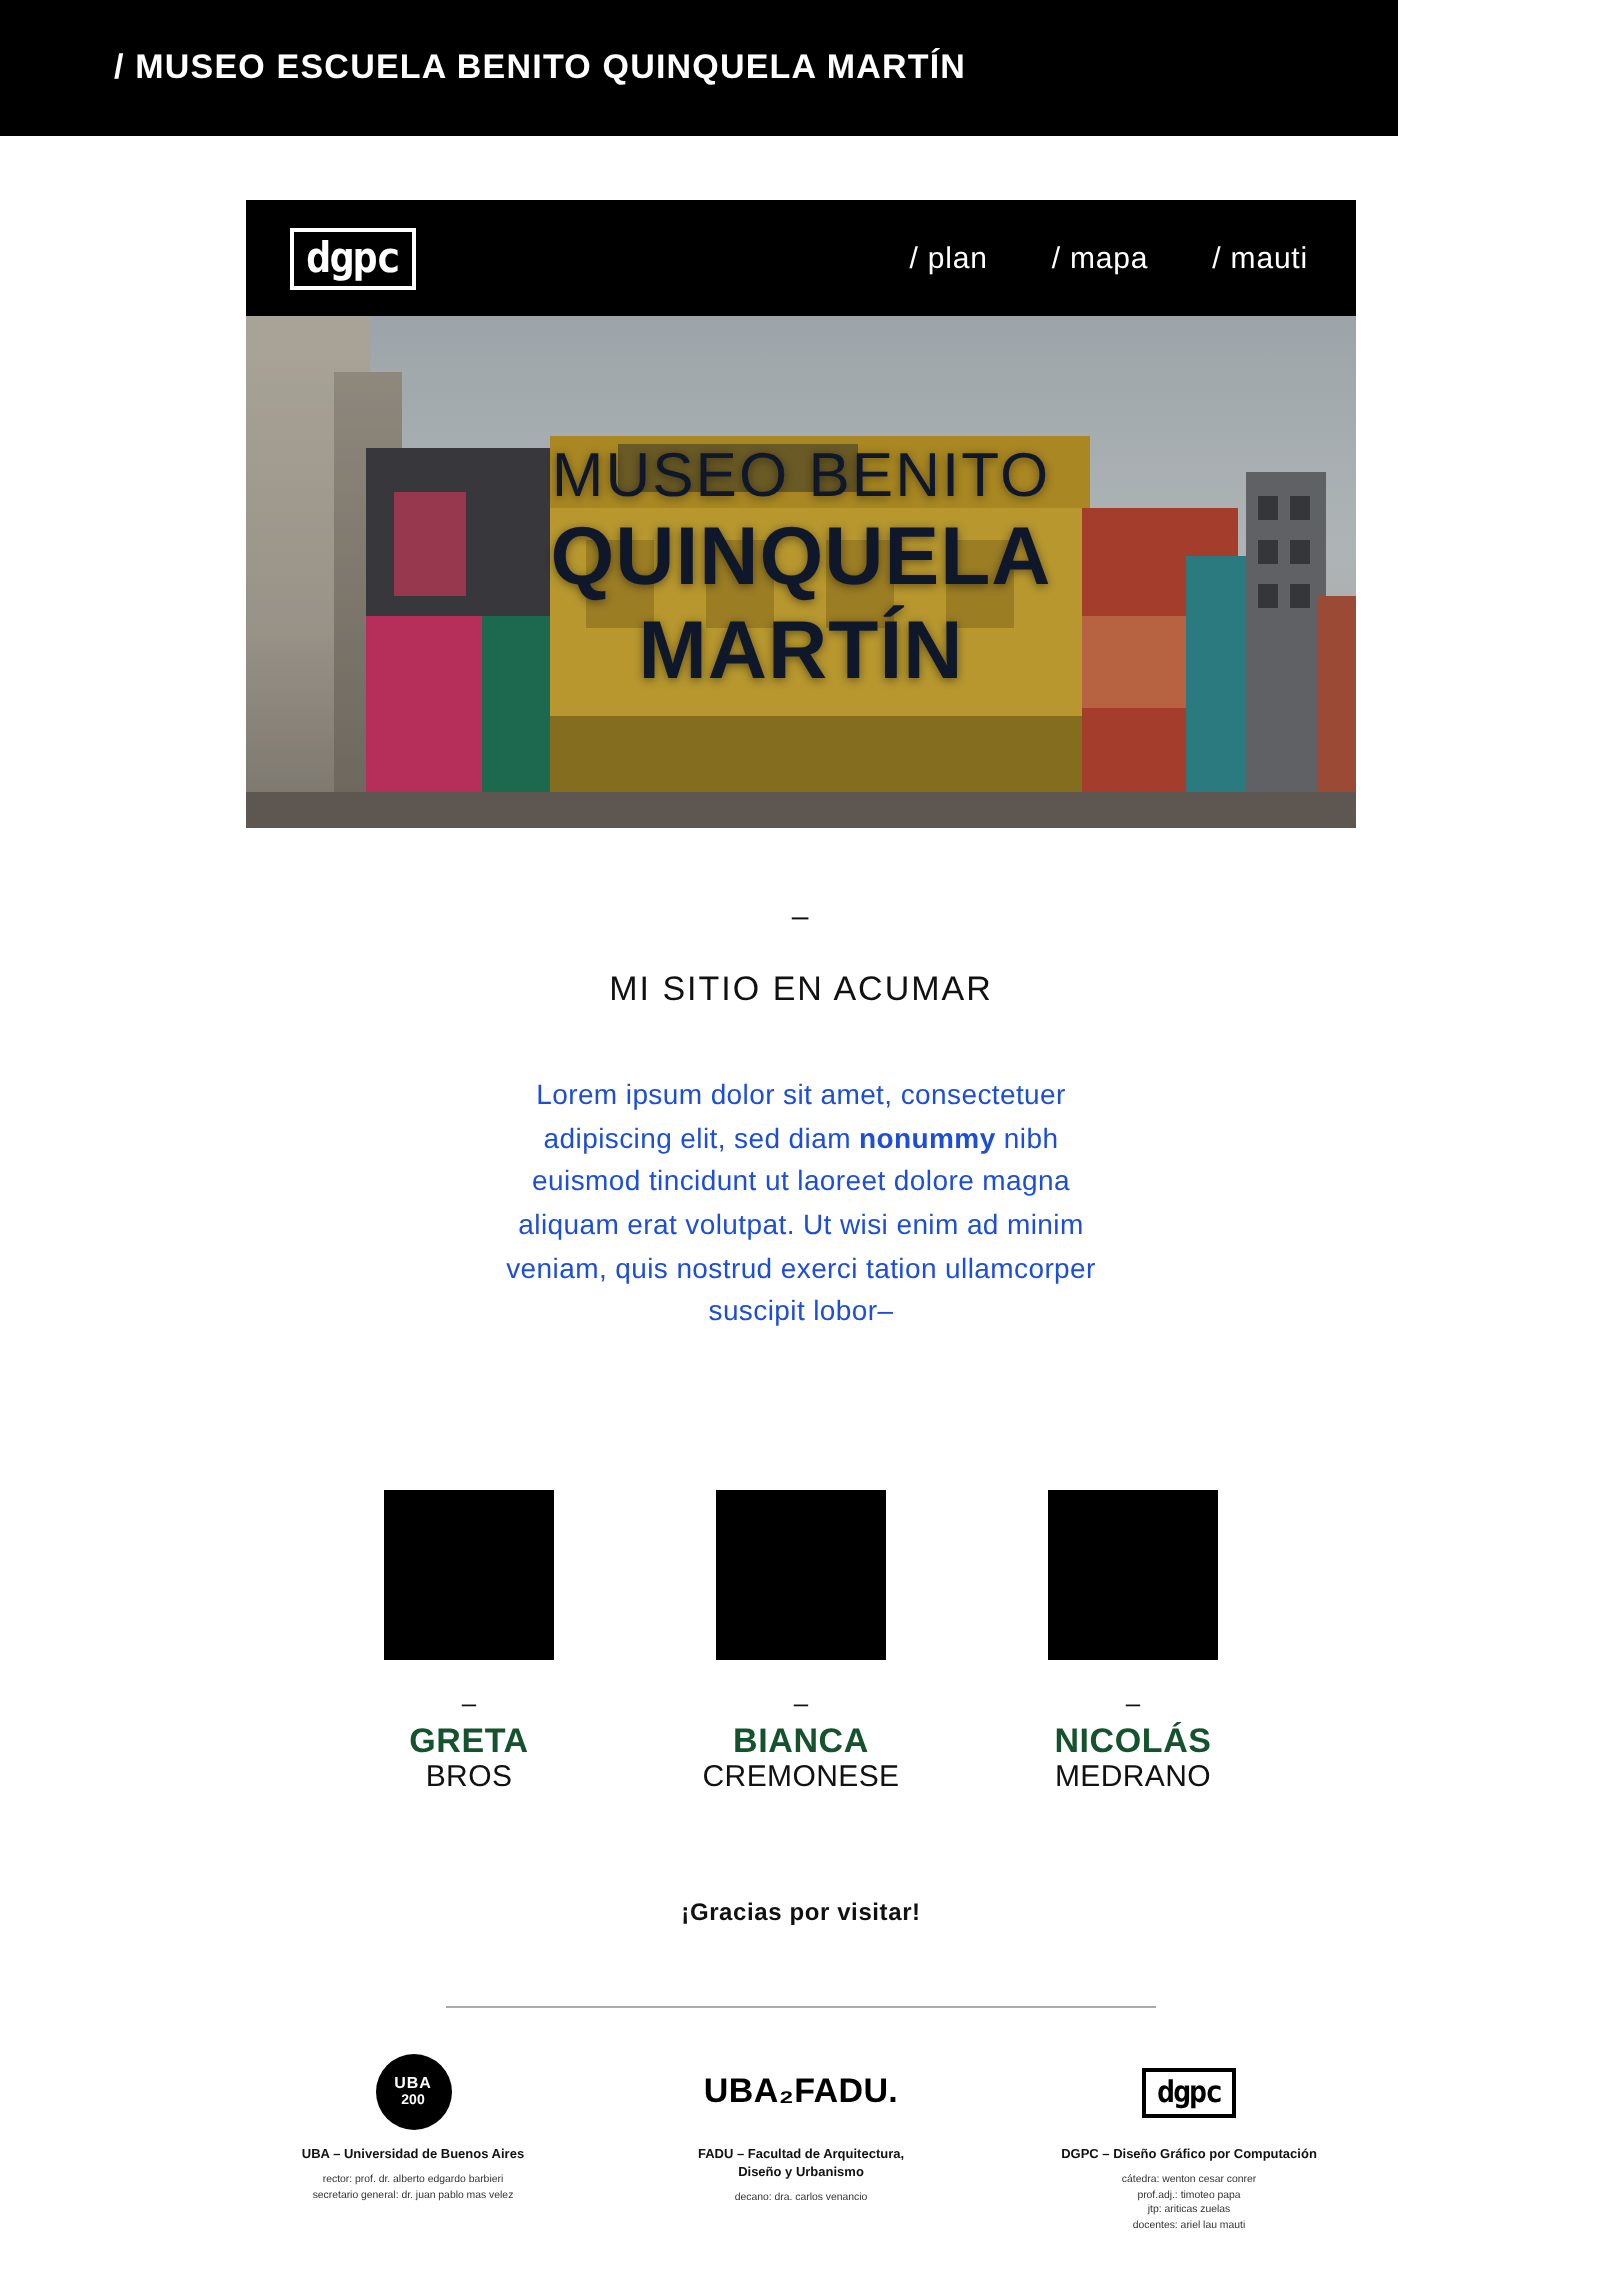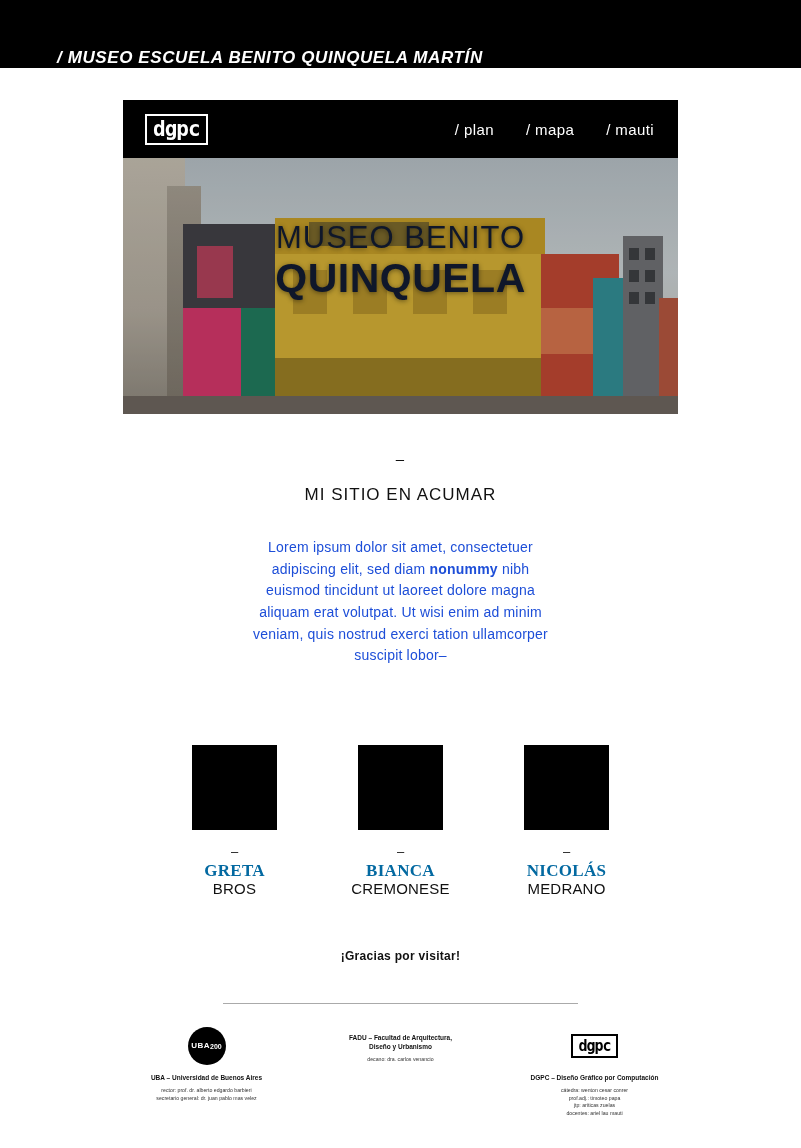--- a/index.html
+++ b/index.html
@@ -9,28 +9,27 @@
   body {
     width: 801px;
     height: 1148px;
     background: #ffffff;
     font-family: "Liberation Sans", sans-serif;
     overflow: hidden;
   }
 
   
   .top-banner {
-    width: 801px;
+    width: 699px;
     height: 68px;
     background: #000000;
     display: flex;
-    align-items: flex-end;
+    align-items: center;
     box-sizing: border-box;
     padding-left: 57px;
-    font-style: italic;
   }
   .top-banner-title {
     color: #ffffff;
     font-size: 17px;
     font-weight: bold;
     letter-spacing: 0.6px;
   }
 
   
   .page-wrap {
@@ -253,23 +252,22 @@
   }
   .member .m-dash {
     margin-top: 14px;
     font-size: 13px;
     color: #111;
   }
   .member-first {
     font-size: 17px;
     font-weight: bold;
     letter-spacing: 0.3px;
-    color: #0369a1;
+    color: #14532d;
     margin-top: 2px;
-    font-family: Liberation Serif, serif;
   }
   .member-last {
     font-size: 15px;
     color: #111;
     letter-spacing: 0.2px;
     margin-top: -1px;
   }
 
   .thanks {
     text-align: center;
@@ -297,21 +295,21 @@
   .credit { width: 150px; text-align: center; }
   .credit-logo {
     height: 40px;
     display: flex;
     align-items: center;
     justify-content: center;
   }
   .uba-circle {
     width: 38px; height: 38px; border-radius: 50%;
     background: #000000; color: #ffffff;
-    display: flex; 
+    display: flex; flex-direction: column;
     align-items: center; justify-content: center;
     line-height: 1;
   }
   .uba-circle .u1 { font-size: 8px; font-weight: bold; letter-spacing: .5px;}
   .uba-circle .u2 { font-size: 7px; font-weight: bold; margin-top: 1px;}
   .fadu-logo {
     font-size: 17px; font-weight: bold; color: #000; letter-spacing: .2px;
   }
   .dgpc-logo-box {
     border: 2px solid #000000;
@@ -411,20 +409,21 @@
         <div class="hp grey-tower-w4"></div>
         <div class="hp grey-tower-w5"></div>
         <div class="hp grey-tower-w6"></div>
         <div class="hp right-bldg"></div>
         <div class="hp street"></div>
         <div class="hero-tint"></div>
       </div>
       <div class="hero-text">
         <div class="hero-line1">MUSEO BENITO</div>
         <div class="hero-line2">QUINQUELA</div>
+        <div class="hero-line2">MARTÍN</div>
       </div>
     </div>
 
     <div class="content">
 
       <div class="dash">–</div>
       <div class="section-title">MI SITIO EN ACUMAR</div>
 
       <div class="paragraph">
         <span>Lorem ipsum dolor sit amet, consectetuer adipiscing elit, sed diam </span><b>nonummy</b><span> nibh euismod tincidunt ut laoreet dolore magna aliquam erat volutpat. Ut wisi enim ad minim veniam, quis nostrud exerci tation ullamcorper suscipit lobor–</span>
@@ -462,20 +461,23 @@
             <div class="uba-circle">
               <span class="u1">UBA</span>
               <span class="u2">200</span>
             </div>
           </div>
           <div class="credit-title">UBA – Universidad de Buenos Aires</div>
           <div class="credit-sub">rector: prof. dr. alberto edgardo barbieri<br>secretario general: dr. juan pablo mas velez</div>
         </div>
 
         <div class="credit">
+          <div class="credit-logo">
+            <span class="fadu-logo">UBA₂FADU.</span>
+          </div>
           <div class="credit-title">FADU – Facultad de Arquitectura,<br>Diseño y Urbanismo</div>
           <div class="credit-sub">decano: dra. carlos venancio</div>
         </div>
 
         <div class="credit">
           <div class="credit-logo">
             <span class="dgpc-logo-box">
               <span class="dgpc-logo-text">dgpc</span>
             </span>
           </div>

